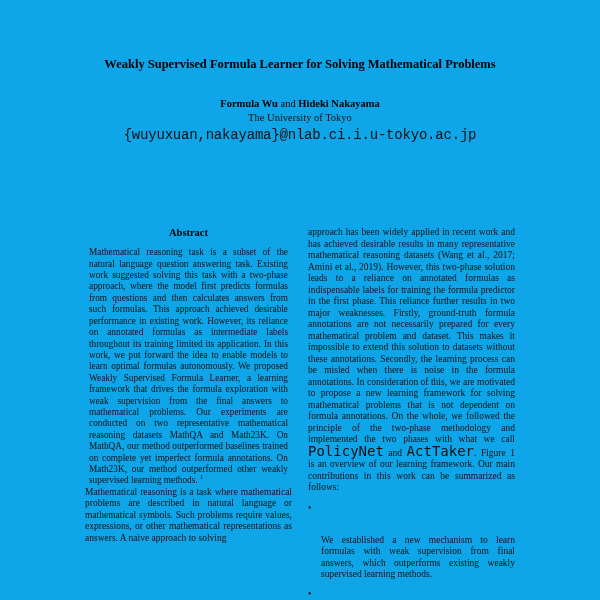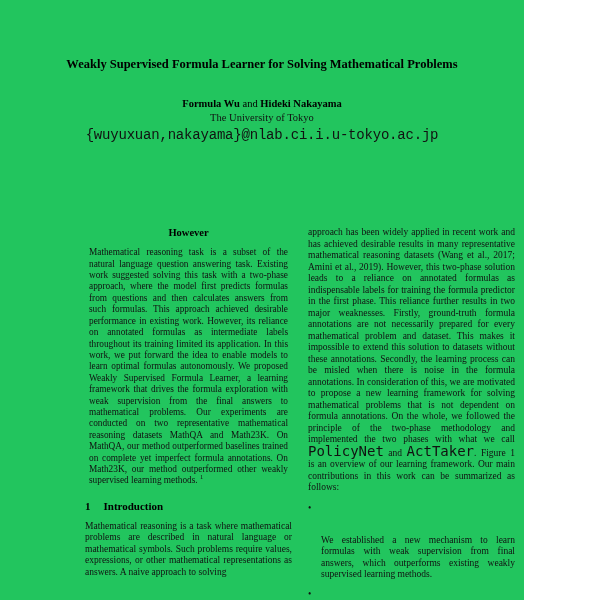--- a/index.html
+++ b/index.html
@@ -4,23 +4,23 @@
 <style>
   * { margin: 0; padding: 0; box-sizing: border-box; }
   html, body { width: 600px; height: 600px; }
   body {
     background: #ffffff;
     font-family: "Liberation Serif", serif;
     color: #111111;
   }
   .page {
     position: relative;
-    width: 524px;
+    width: 600px;
     height: 600px;
-    background: #22c55e;
+    background: #0ea5e9;
     overflow: hidden;
     padding: 56px 85px 0 85px;
   }
   .title {
     font-size: 12.5px;
     font-weight: bold;
     text-align: center;
     line-height: 1.3;
     margin: 0 -28px;
     color: #000000;
@@ -119,26 +119,23 @@
     <span class="bold">Formula Wu</span><span> and </span><span class="bold">Hideki Nakayama</span>
   </div>
 
   <div class="affiliation">The University of Tokyo</div>
 
   <div class="email">{wuyuxuan,nakayama}@nlab.ci.i.u-tokyo.ac.jp</div>
 
   <div class="columns">
 
     <div class="col">
-      <div class="abstract-heading">However</div>
+      <div class="abstract-heading">Abstract</div>
       <p class="abstract-body"><span>Mathematical reasoning task is a subset of the natural language question answering task. Existing work suggested solving this task with a two-phase approach, where the model first predicts formulas from questions and then calculates answers from such formulas. This approach achieved desirable performance in existing work. However, its reliance on annotated formulas as intermediate labels throughout its training limited its application. In this work, we put forward the idea to enable models to learn optimal formulas autonomously. We proposed Weakly Supervised Formula Learner, a learning framework that drives the formula exploration with weak supervision from the final answers to mathematical problems. Our experiments are conducted on two representative mathematical reasoning datasets MathQA and Math23K. On MathQA, our method outperformed baselines trained on complete yet imperfect formula annotations. On Math23K, our method outperformed other weakly supervised learning methods. </span><sup class="fnmark">1</sup></p>
 
-      <div class="section-heading">
-        <span class="sec-num">1</span><span>Introduction</span>
-      </div>
       <p class="body-text">Mathematical reasoning is a task where mathematical problems are described in natural language or mathematical symbols. Such problems require values, expressions, or other mathematical representations as answers. A naive approach to solving</p>
     </div>
 
     <div class="col">
       <p class="body-text"><span>approach has been widely applied in recent work and has achieved desirable results in many representative mathematical reasoning datasets (Wang et al., 2017; Amini et al., 2019). However, this two-phase solution leads to a reliance on annotated formulas as indispensable labels for training the formula predictor in the first phase. This reliance further results in two major weaknesses. Firstly, ground-truth formula annotations are not necessarily prepared for every mathematical problem and dataset. This makes it impossible to extend this solution to datasets without these annotations. Secondly, the learning process can be misled when there is noise in the formula annotations. In consideration of this, we are motivated to propose a new learning framework for solving mathematical problems that is not dependent on formula annotations. On the whole, we followed the principle of the two-phase methodology and implemented the two phases with what we call </span><span class="inline-code">PolicyNet</span><span> and </span><span class="inline-code">ActTaker</span><span>. Figure 1 is an overview of our learning framework. Our main contributions in this work can be summarized as follows:</span></p>
 
       <ul class="bullets">
         <li>
           <span class="bullet-mark">•</span>
           <span class="bullet-text">We established a new mechanism to learn formulas with weak supervision from final answers, which outperforms existing weakly supervised learning methods.</span>

